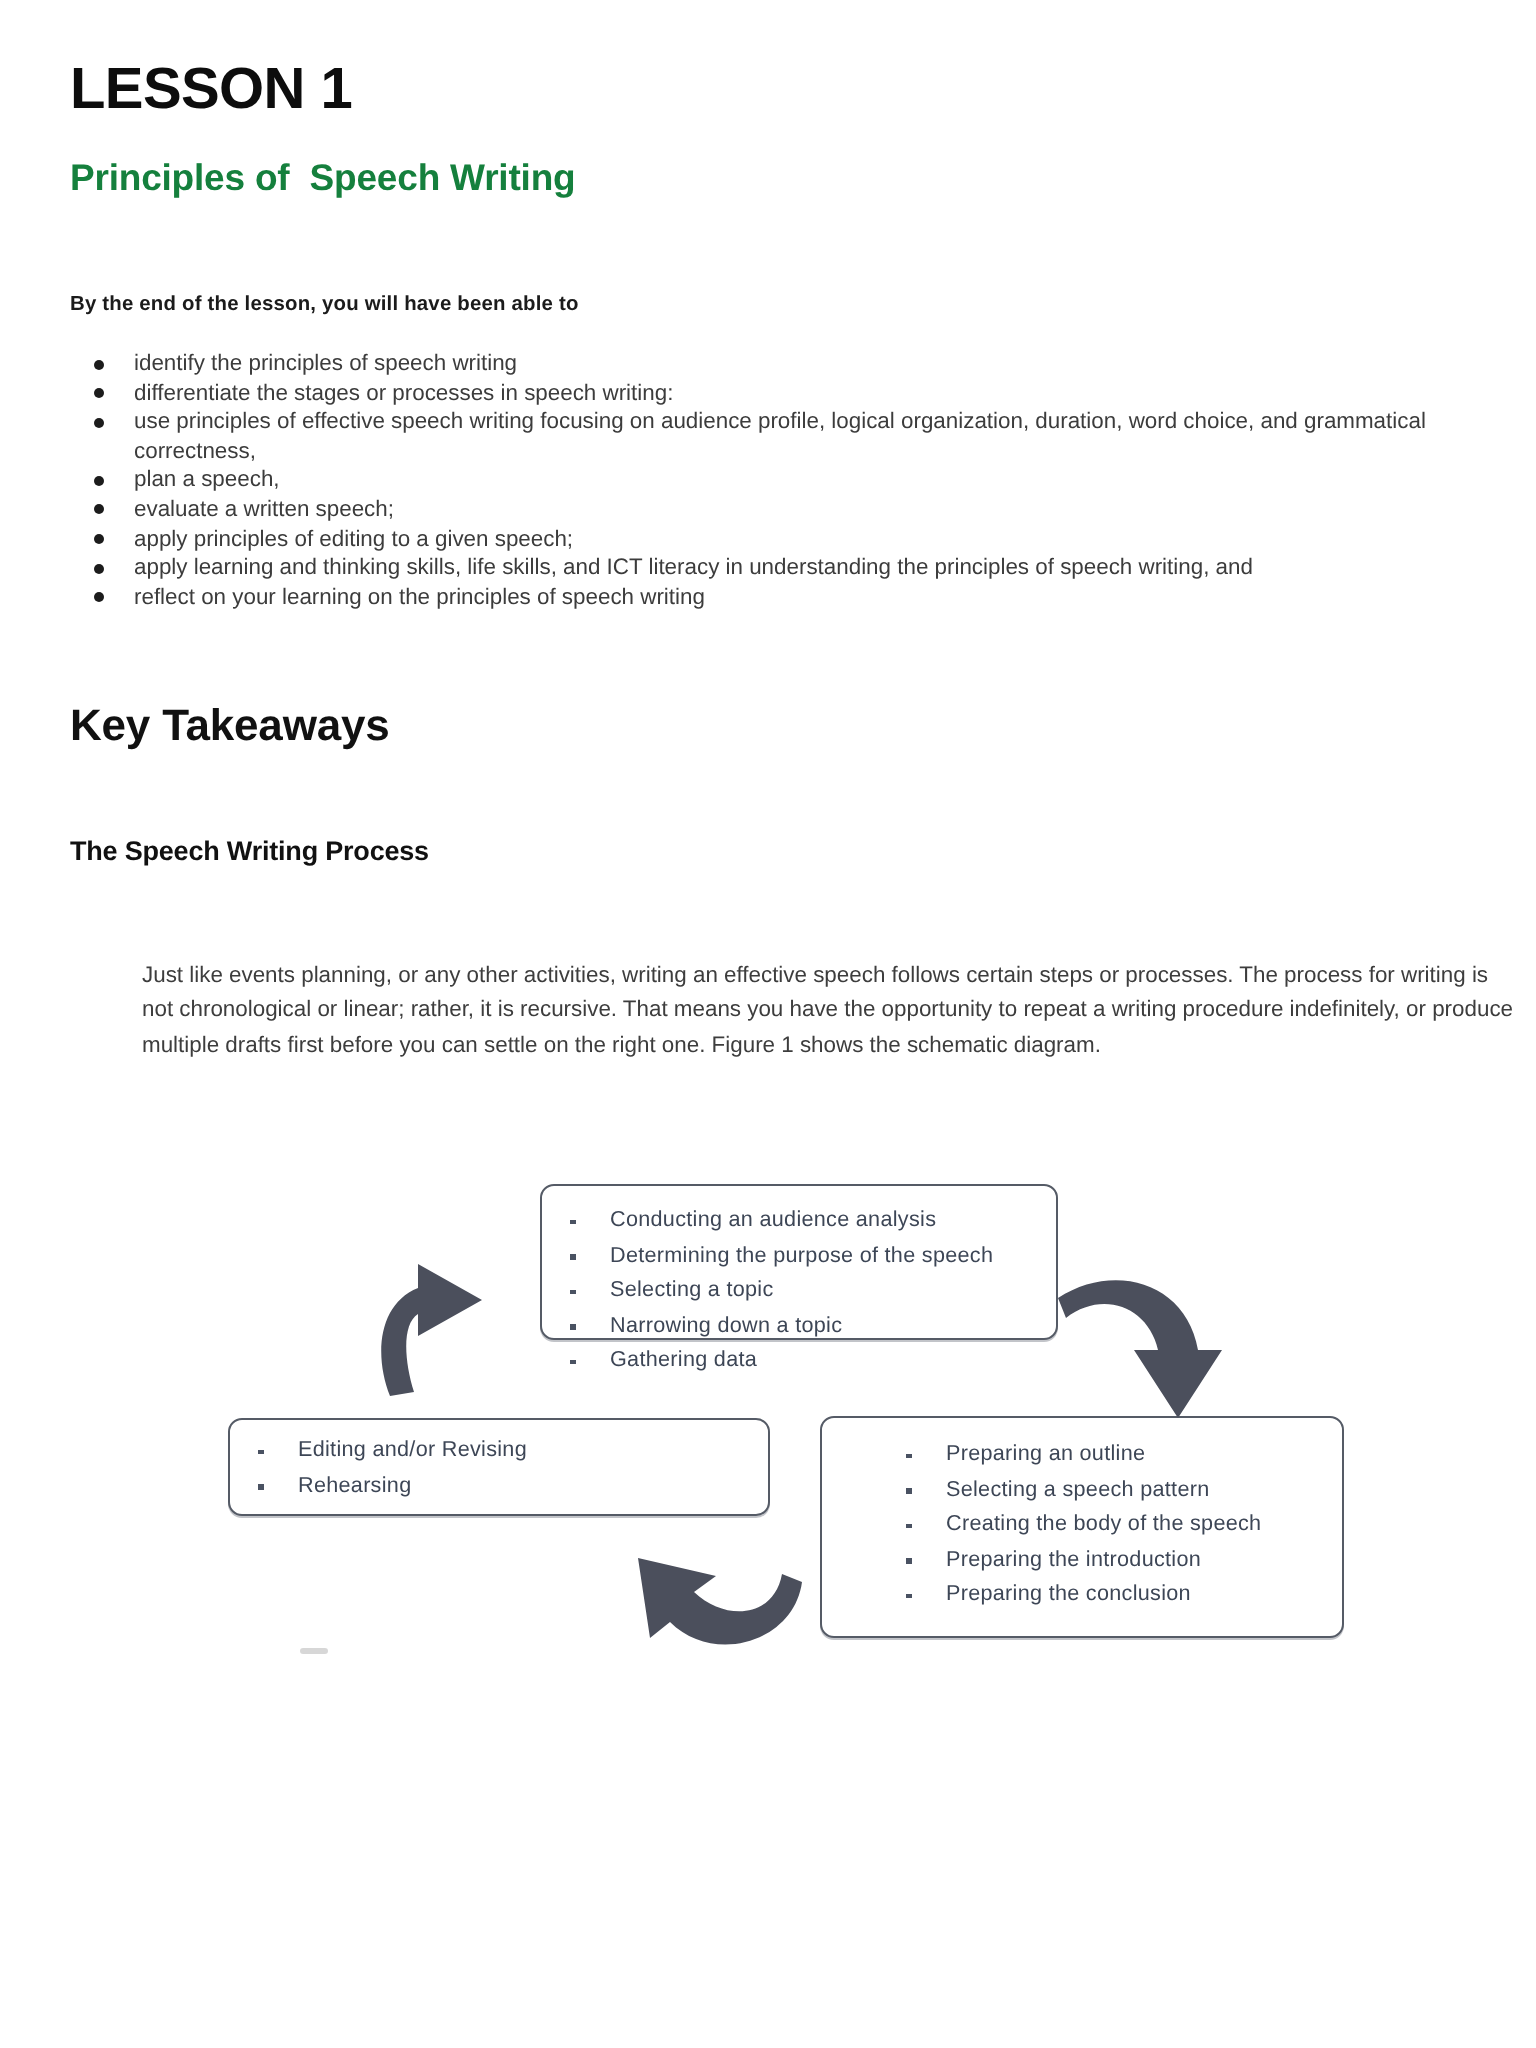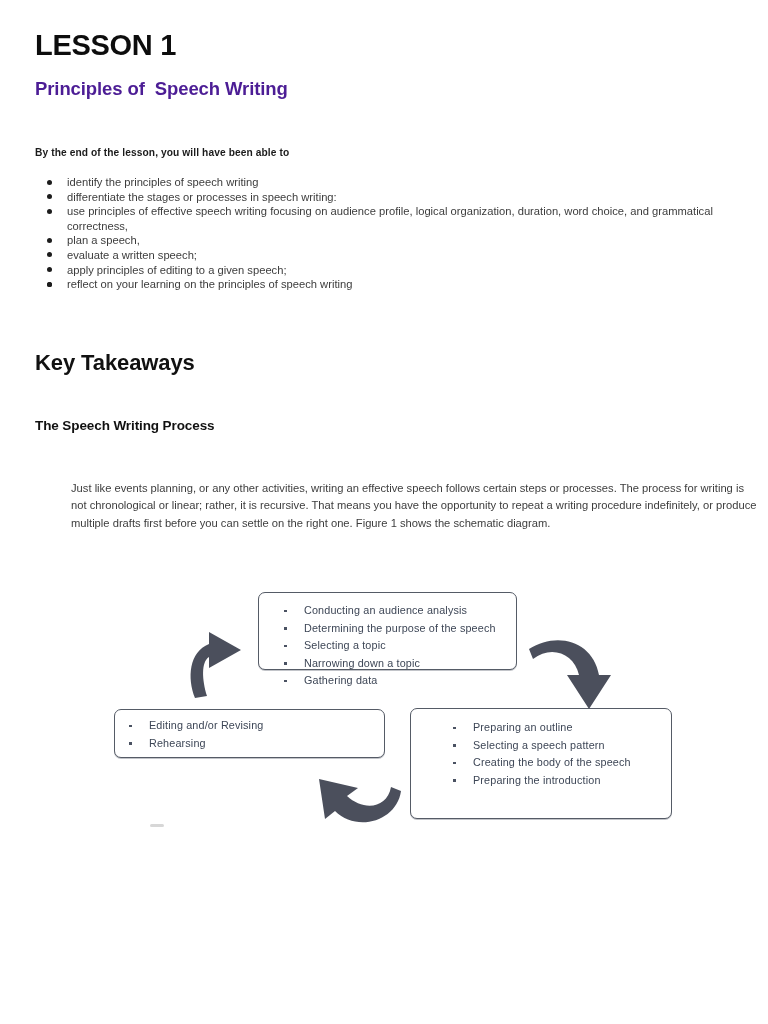--- a/index.html
+++ b/index.html
@@ -33,21 +33,21 @@
     color: #0d0d0d;
     line-height: 1.1;
   }
 
   .lesson-subtitle {
     position: absolute;
     left: 35px;
     top: 78px;
     font-size: 18.5px;
     font-weight: bold;
-    color: #4c1d95;
+    color: #15803d;
     letter-spacing: -0.1px;
     white-space: pre;
   }
 
   .objectives-intro {
     position: absolute;
     left: 35px;
     top: 147px;
     font-size: 10.2px;
     font-weight: bold;
@@ -147,25 +147,25 @@
   .dbox li .sq {
     position: absolute;
     left: 14px;
     top: 7.5px;
     width: 2.6px;
     height: 2.6px;
     background: #4a5262;
   }
 
   #box-top {
-    left: 258px;
+    left: 270px;
     top: 592px;
     width: 259px;
     height: 78px;
-    padding: 9px 0 0 11px;
+    padding: 9px 0 0 0;
   }
   #box-left {
     left: 114px;
     top: 709px;
     width: 271px;
     height: 49px;
     padding: 7px 0 0 0;
   }
   #box-right {
     left: 410px;
@@ -204,21 +204,21 @@
 
   <div class="objectives-intro">By the end of the lesson, you will have been able to</div>
 
   <ul class="objectives" id="objectives-list">
       <li><span class="bullet"></span><span>identify the principles of speech writing</span></li>
       <li><span class="bullet"></span><span>differentiate the stages or processes in speech writing:</span></li>
       <li><span class="bullet"></span><span>use principles of effective speech writing focusing on audience profile, logical organization, duration, word choice, and grammatical correctness,</span></li>
       <li><span class="bullet"></span><span>plan a speech,</span></li>
       <li><span class="bullet"></span><span>evaluate a written speech;</span></li>
       <li><span class="bullet"></span><span>apply principles of editing to a given speech;</span></li>
-      <li><span class="bullet"></span></li>
+      <li><span class="bullet"></span><span>apply learning and thinking skills, life skills, and ICT literacy in understanding the principles of speech writing, and</span></li>
       <li><span class="bullet"></span><span>reflect on your learning on the principles of speech writing</span></li>
     </ul>
 
   <div class="section-heading key-takeaways">Key Takeaways</div>
 
   <div class="section-heading process-heading">The Speech Writing Process</div>
 
   <div class="body-paragraph">Just like events planning, or any other activities, writing an effective speech follows certain steps or processes. The process for writing is not chronological or linear; rather, it is recursive. That means you have the opportunity to repeat a writing procedure indefinitely, or produce multiple drafts first before you can settle on the right one. Figure 1 shows the schematic diagram.</div>
 
   <div class="diagram">
@@ -239,20 +239,21 @@
           <li><span class="sq"></span><span>Rehearsing</span></li>
         </ul>
     </div>
 
     <div class="dbox" id="box-right">
       <ul id="box-right-list">
           <li><span class="sq"></span><span>Preparing an outline</span></li>
           <li><span class="sq"></span><span>Selecting a speech pattern</span></li>
           <li><span class="sq"></span><span>Creating the body of the speech</span></li>
           <li><span class="sq"></span><span>Preparing the introduction</span></li>
+          <li><span class="sq"></span><span>Preparing the conclusion</span></li>
         </ul>
     </div>
 
     <svg class="arrow" id="arrow-left" viewBox="0 0 70 74">
       <path d="M14 72 C 6 52, 8 26, 28 18 L 28 6 L 60 24 L 28 42 L 28 31
                C 20 36, 21 54, 26 70 Z" fill="#4b4f5c"></path>
     </svg>
 
     <svg class="arrow" id="arrow-right" viewBox="0 0 88 82">
       <path d="M2 18 C 30 0, 66 10, 72 44 L 84 44 L 62 78 L 40 44 L 52 44

